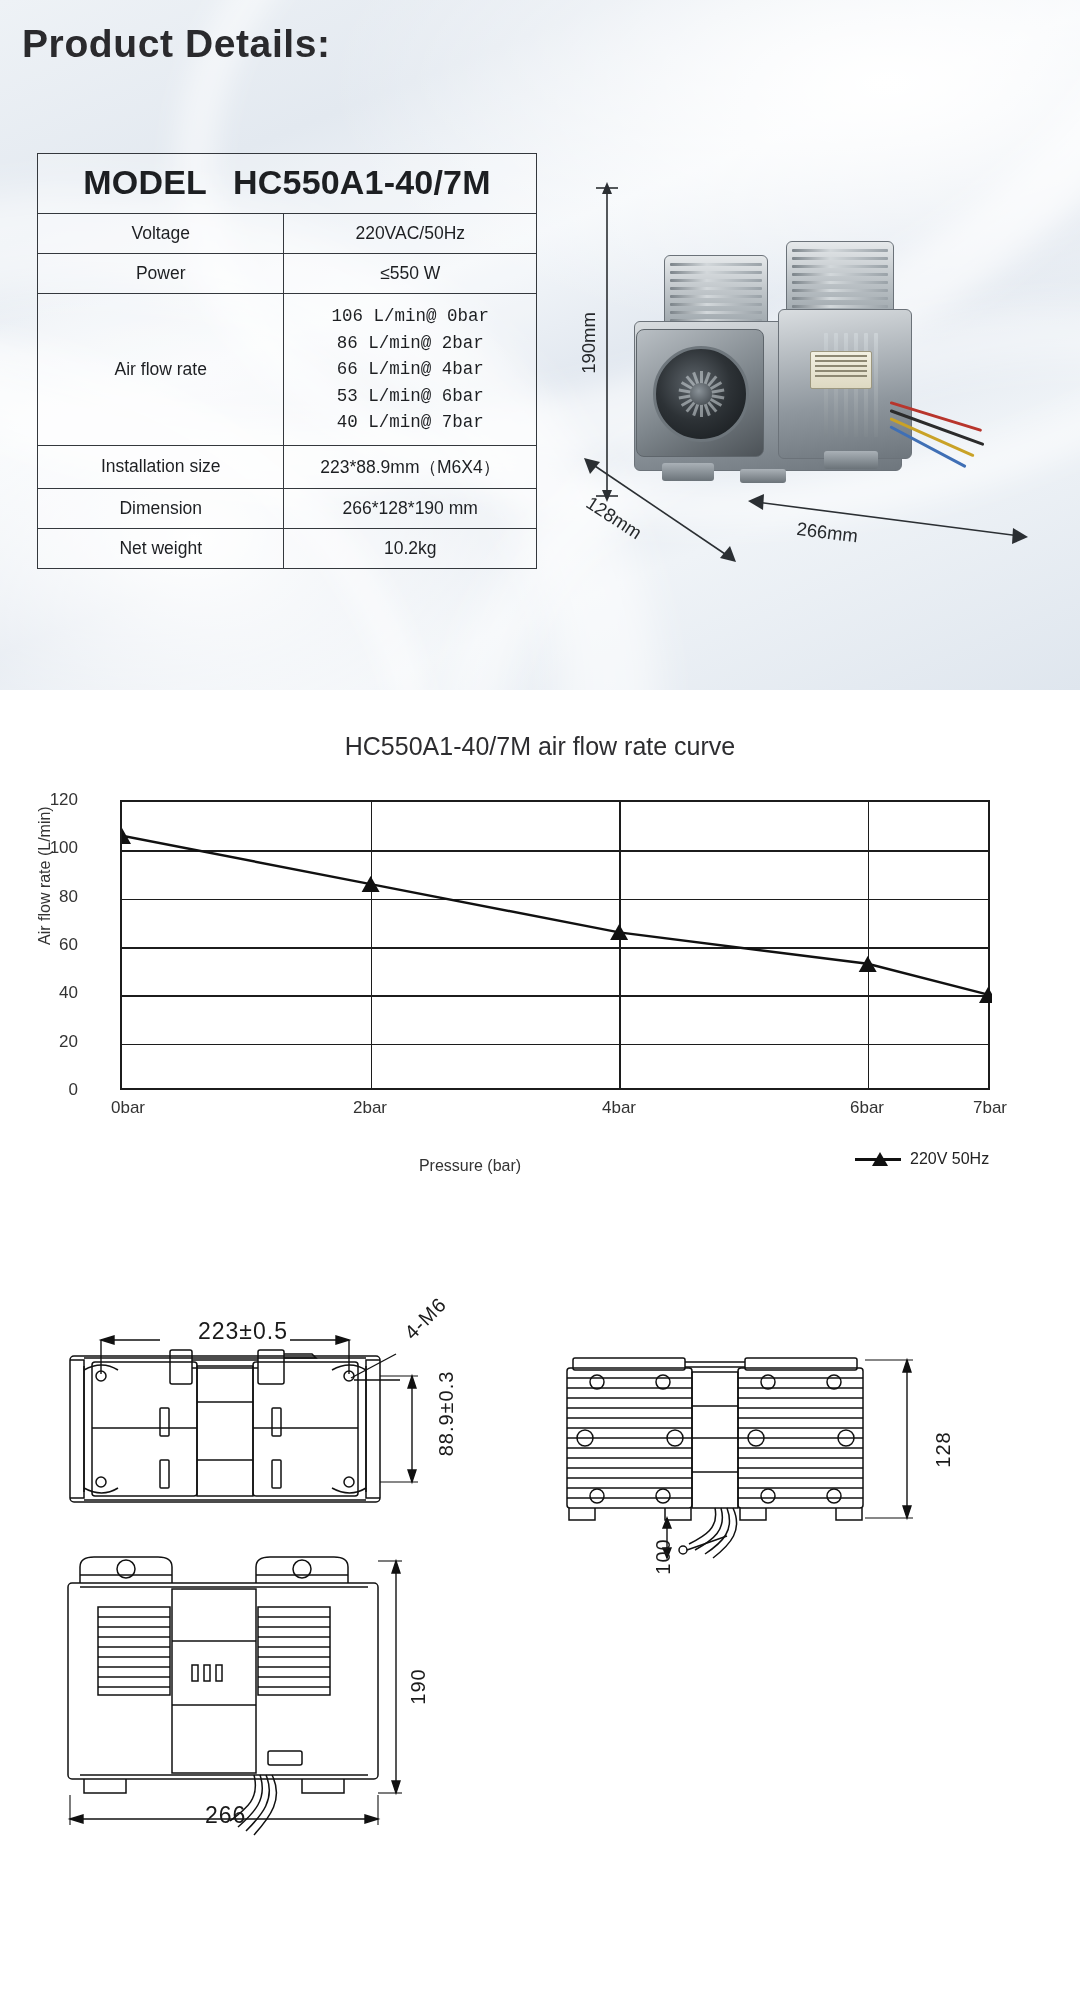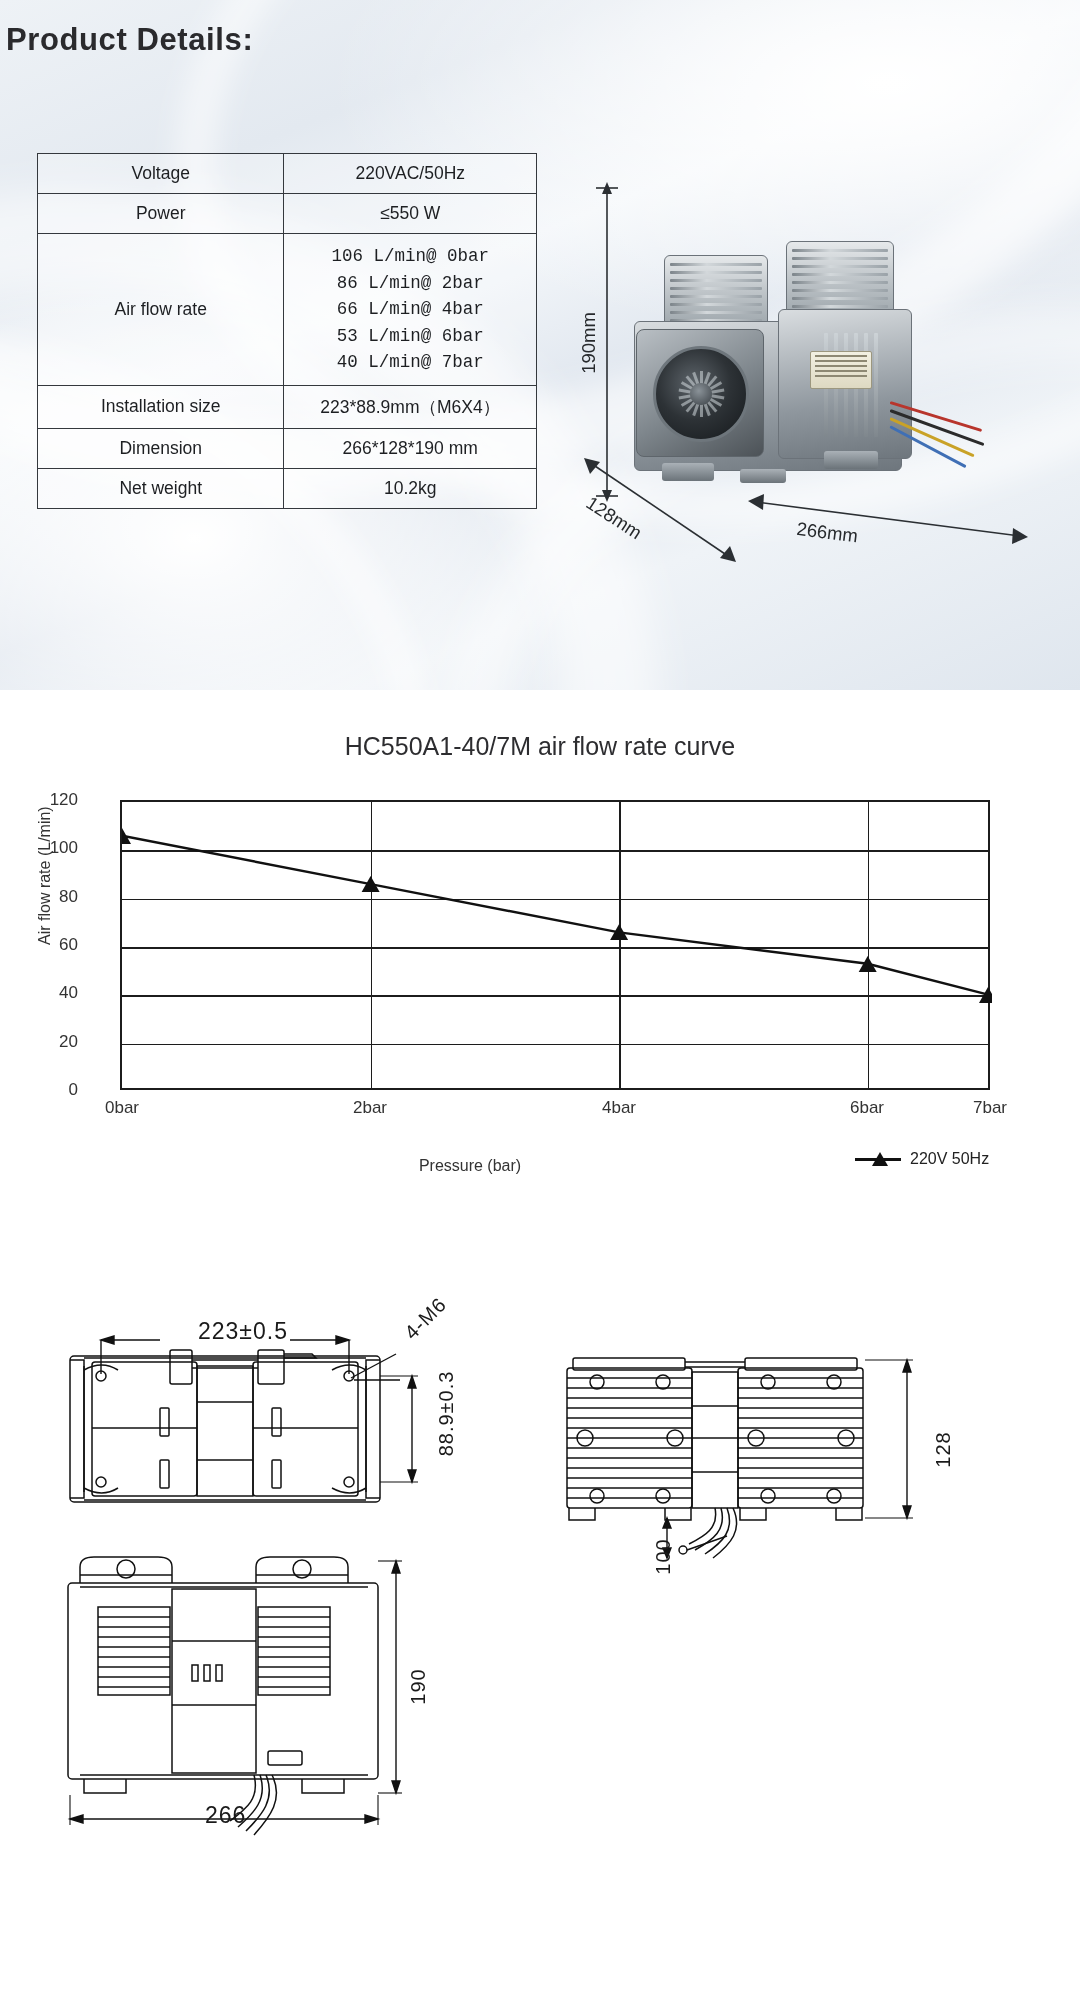--- a/index.html
+++ b/index.html
@@ -35,22 +35,22 @@
          border: 42px solid rgba(255,255,255,.48); filter: blur(12px); transform: rotate(-9deg); }
   .sw3 { left: -460px; top: 190px; width: 1120px; height: 1000px;
          border: 96px solid rgba(255,255,255,.55); filter: blur(18px); transform: rotate(8deg); }
   .sw4 { left: -610px; top: 330px; width: 1050px; height: 880px;
          border: 34px solid rgba(255,255,255,.42); filter: blur(10px); transform: rotate(6deg); }
   .sw5 { left: 430px; top: 330px; width: 1000px; height: 620px;
          border: 54px solid rgba(255,255,255,.40); filter: blur(16px); transform: rotate(-18deg); }
 
   #details-title {
     position: absolute;
-    left: 6px; top: 22px;
-    font-size: 31px;
+    left: 22px; top: 22px;
+    font-size: 39px;
     letter-spacing: .6px;
     color: #2a2a2d;
     z-index: 4;
   }
 
   
   #spec-table {
     position: absolute;
     left: 37px; top: 153px;
     width: 500px;
@@ -272,20 +272,25 @@
   <div class="swoosh sw1"></div>
   <div class="swoosh sw2"></div>
   <div class="swoosh sw3"></div>
   <div class="swoosh sw4"></div>
   <div class="swoosh sw5"></div>
 
   <h1 id="details-title">Product Details:</h1>
 
   <table id="spec-table">
     <tbody>
+      <tr>
+        <td class="model-cell" colspan="2">
+          <span class="m-label">MODEL</span><span>HC550A1-40/7M</span>
+        </td>
+      </tr>
       <tr>
         <td class="lbl">Voltage</td>
         <td class="val">220VAC/50Hz</td>
       </tr>
       <tr>
         <td class="lbl">Power</td>
         <td class="val">≤550 W</td>
       </tr>
       <tr>
         <td class="lbl flow-lbl">Air flow rate</td>
@@ -432,21 +437,21 @@
     <svg style="position:absolute; left:0; top:0; width:870px; height:290px;" viewBox="0 0 870 290" preserveAspectRatio="none">
       <polyline points="0,33.8 248.6,82.1 497.1,130.4 745.7,161.8 869,193.3" fill="none" stroke="#111111" stroke-width="2.4"></polyline>
       <polygon points="0,26 -9,42 9,42" fill="#111111"></polygon>
       <polygon points="248.6,74 239.6,90 257.6,90" fill="#111111"></polygon>
       <polygon points="497.1,122 488.1,138 506.1,138" fill="#111111"></polygon>
       <polygon points="745.7,154 736.7,170 754.7,170" fill="#111111"></polygon>
       <polygon points="866,185 857,201 875,201" fill="#111111"></polygon>
     </svg>
   </div>
 
-  <div class="xtick" style="left:122px; top:408px;">0bar</div>
+  <div class="xtick" style="left:128px; top:408px;">0bar</div>
   <div class="xtick" style="left:370px; top:408px;">2bar</div>
   <div class="xtick" style="left:619px; top:408px;">4bar</div>
   <div class="xtick" style="left:867px; top:408px;">6bar</div>
   <div class="xtick" style="left:990px; top:408px;">7bar</div>
 
   <div id="ylabel">Air flow rate (L/min)</div>
   <div id="xlabel">Pressure (bar)</div>
 
   <div id="legend">
     <span class="leg-mark">

